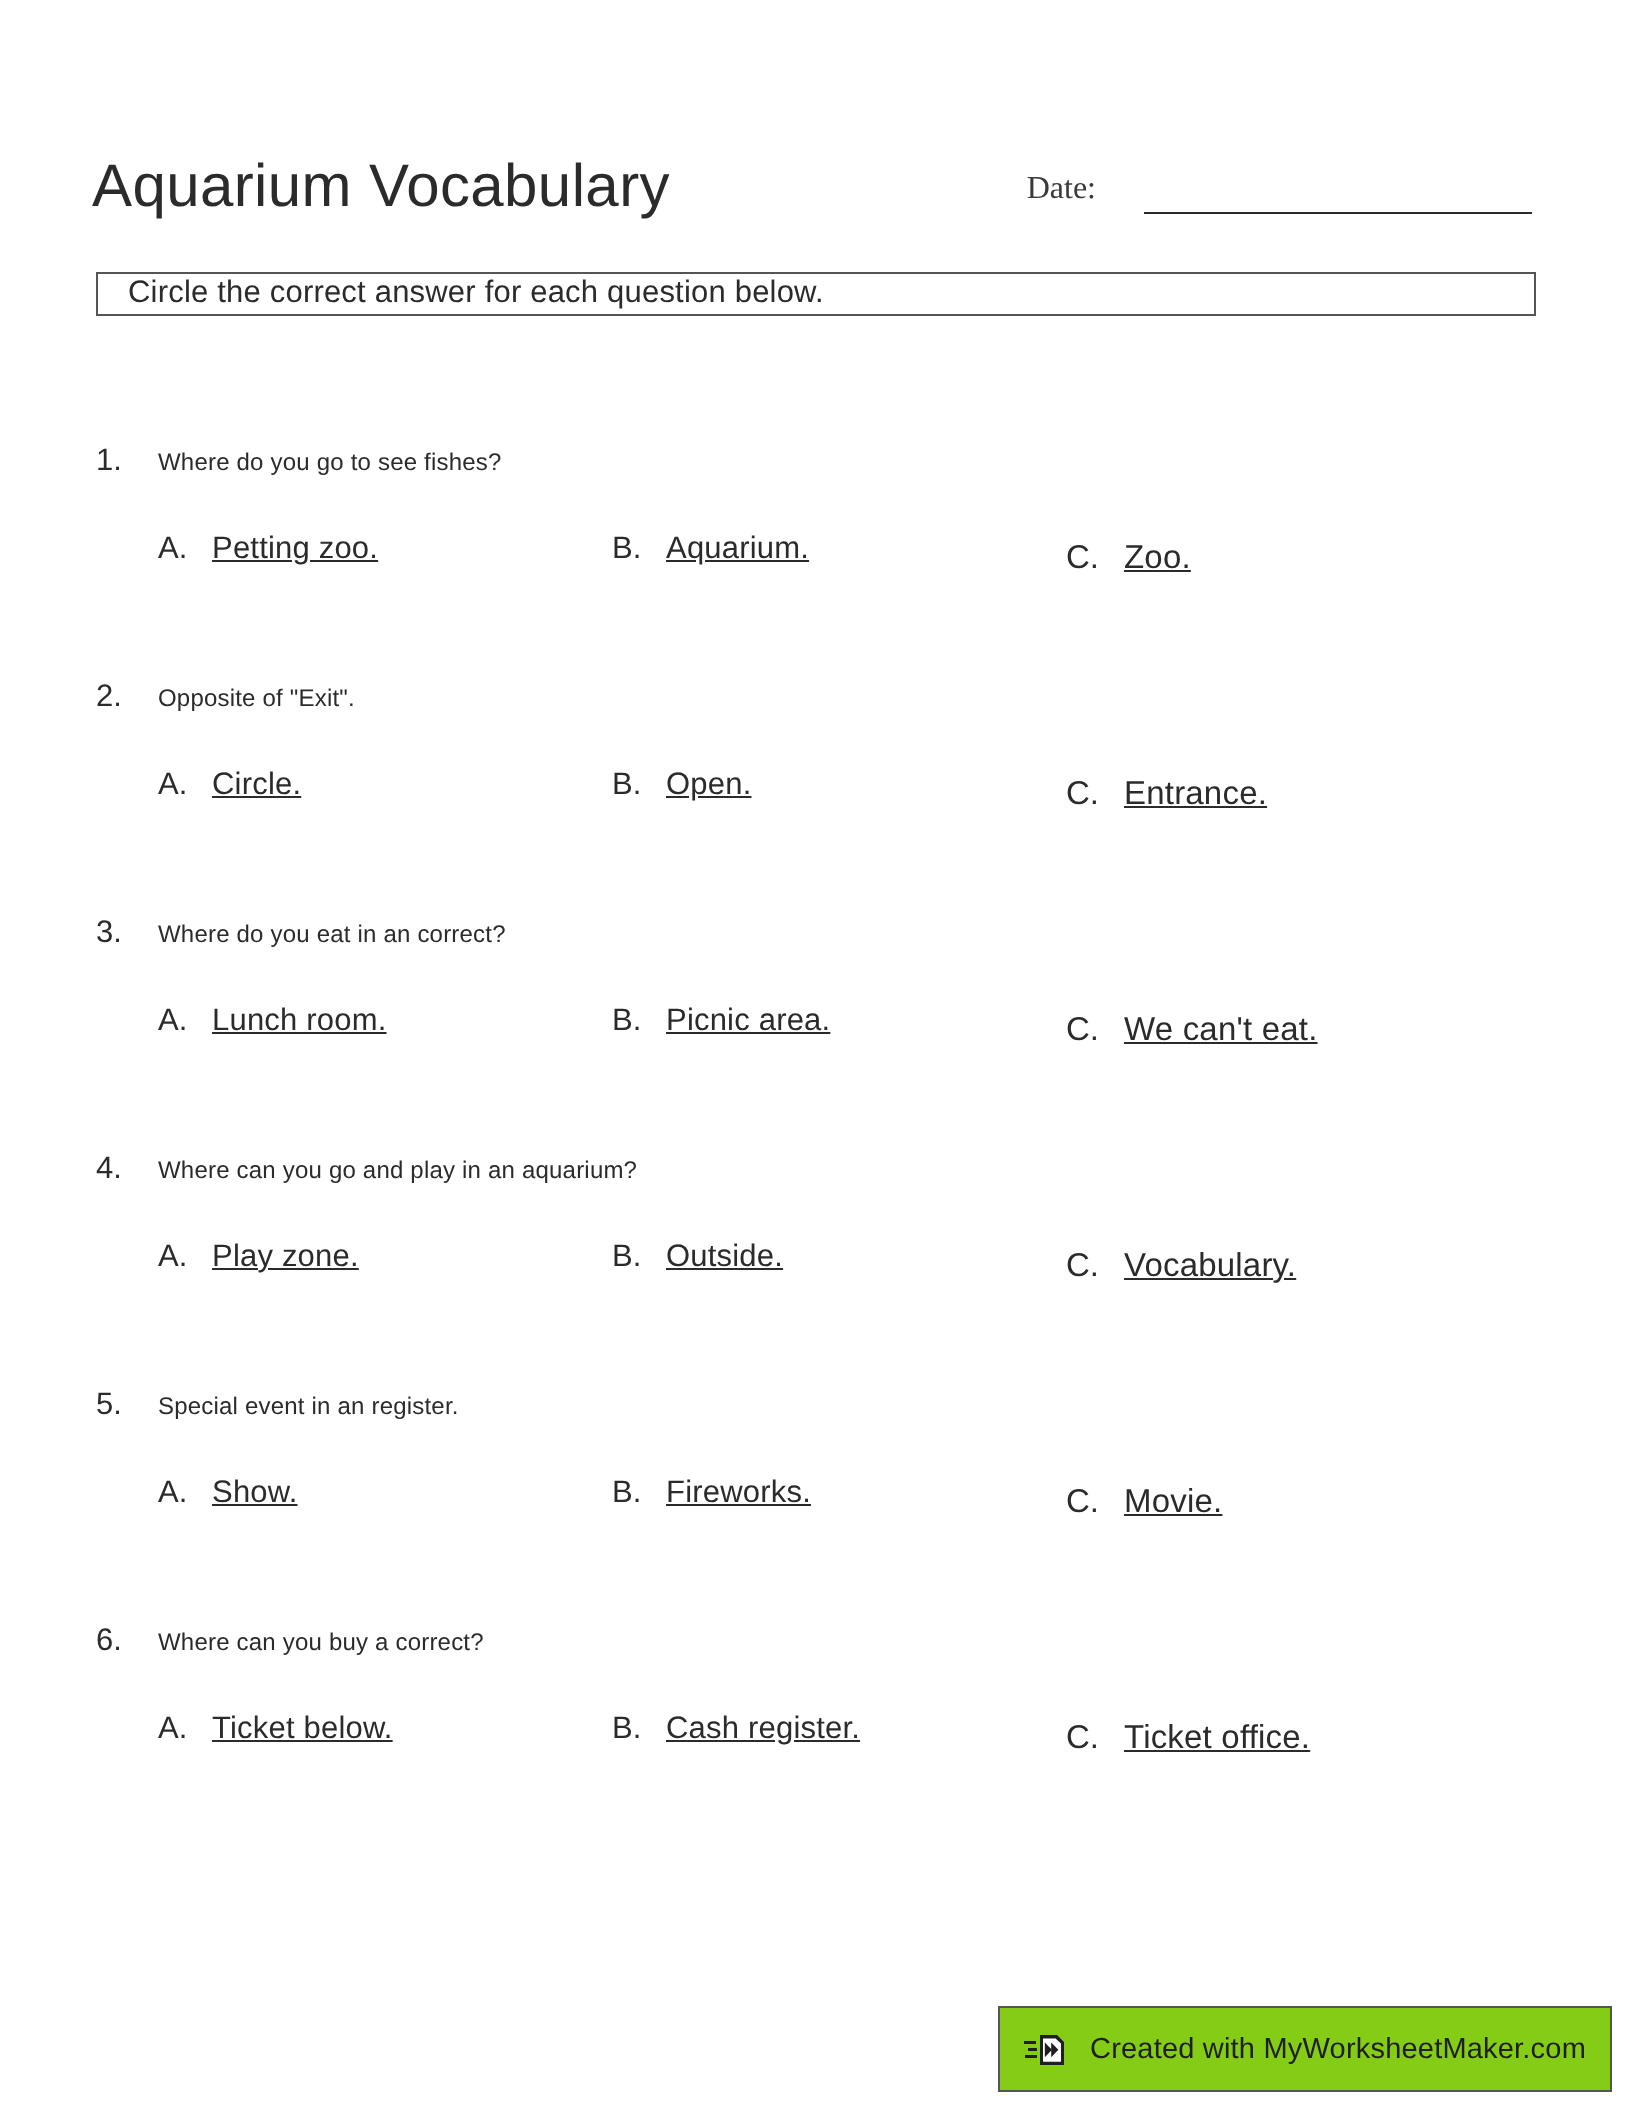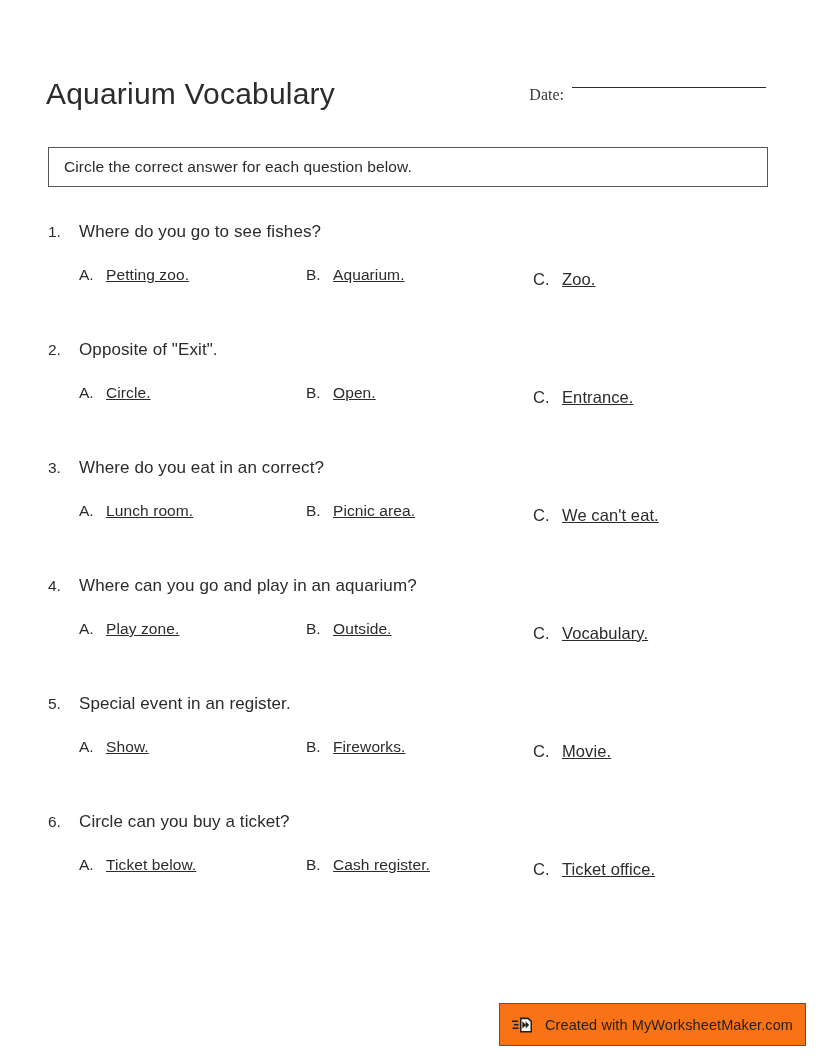--- a/index.html
+++ b/index.html
@@ -40,43 +40,43 @@
     font-weight: 400;
     letter-spacing: 0.2px;
     color: #2b2b2b;
     white-space: nowrap;
   }
   .date-group {
     position: absolute;
     right: 0;
     top: 10px;
     display: flex;
-    align-items: flex-start;
-    gap: 8px;
+    align-items: flex-end;
+    gap: 24px;
   }
   .date-label {
     font-family: "Liberation Serif", serif;
     font-size: 16px;
     color: #3a3a3a;
     line-height: 1;
     padding-bottom: 4px;
   }
   .date-line {
     width: 194px;
     height: 0;
     border-bottom: 1.6px solid #2b2b2b;
   }
 
   
   .instruction-box {
     position: absolute;
     left: 48px;
-    top: 147px;
+    top: 136px;
     width: 720px;
-    height: 40px;
+    height: 22px;
     border: 1.3px solid #555555;
     box-sizing: border-box;
     display: flex;
     align-items: center;
   }
   .instruction-text {
     padding-left: 15px;
     font-size: 15.5px;
     color: #2b2b2b;
     letter-spacing: 0.1px;
@@ -102,21 +102,21 @@
     align-items: baseline;
     white-space: nowrap;
   }
   .q-number {
     width: 31px;
     flex: 0 0 31px;
     font-size: 15.5px;
     color: #2b2b2b;
   }
   .q-text {
-    font-size: 17px;
+    font-size: 12px;
     color: #2b2b2b;
     letter-spacing: 0.1px;
   }
 
   .options {
     position: absolute;
     left: 0;
     top: 44px;
     width: 730px;
     height: 40px;
@@ -161,21 +161,21 @@
   .footer-badge {
     position: absolute;
     left: 499px;
     top: 1003px;
     width: 307px;
     height: 43px;
     border: 1.3px solid #555555;
     box-sizing: border-box;
     display: flex;
     align-items: center;
-    background: #f97316;
+    background: #84cc16;
   }
   .footer-logo {
     margin-left: 11px;
     width: 26px;
     height: 26px;
     flex: 0 0 26px;
     display: block;
   }
   .footer-text {
     margin-left: 8px;
@@ -305,21 +305,21 @@
         <div class="option col-c">
           <span class="opt-letter">C.</span>
           <span class="opt-text">Movie.</span>
         </div>
       </div>
     </div>
 
     <div class="question-block">
       <div class="question-line">
         <span class="q-number">6.</span>
-        <span class="q-text">Circle can you buy a ticket?</span>
+        <span class="q-text">Where can you buy a correct?</span>
       </div>
       <div class="options">
         <div class="option col-a">
           <span class="opt-letter">A.</span>
           <span class="opt-text">Ticket below.</span>
         </div>
         <div class="option col-b">
           <span class="opt-letter">B.</span>
           <span class="opt-text">Cash register.</span>
         </div>

